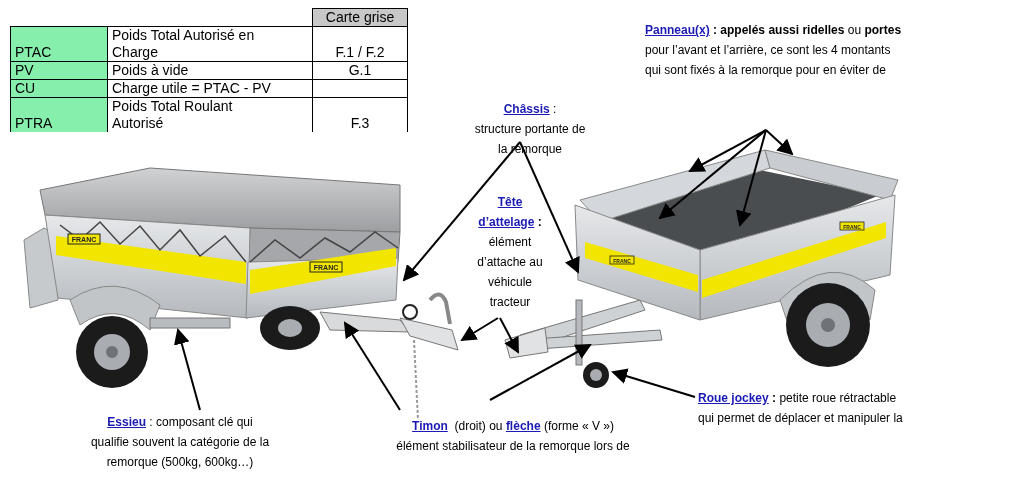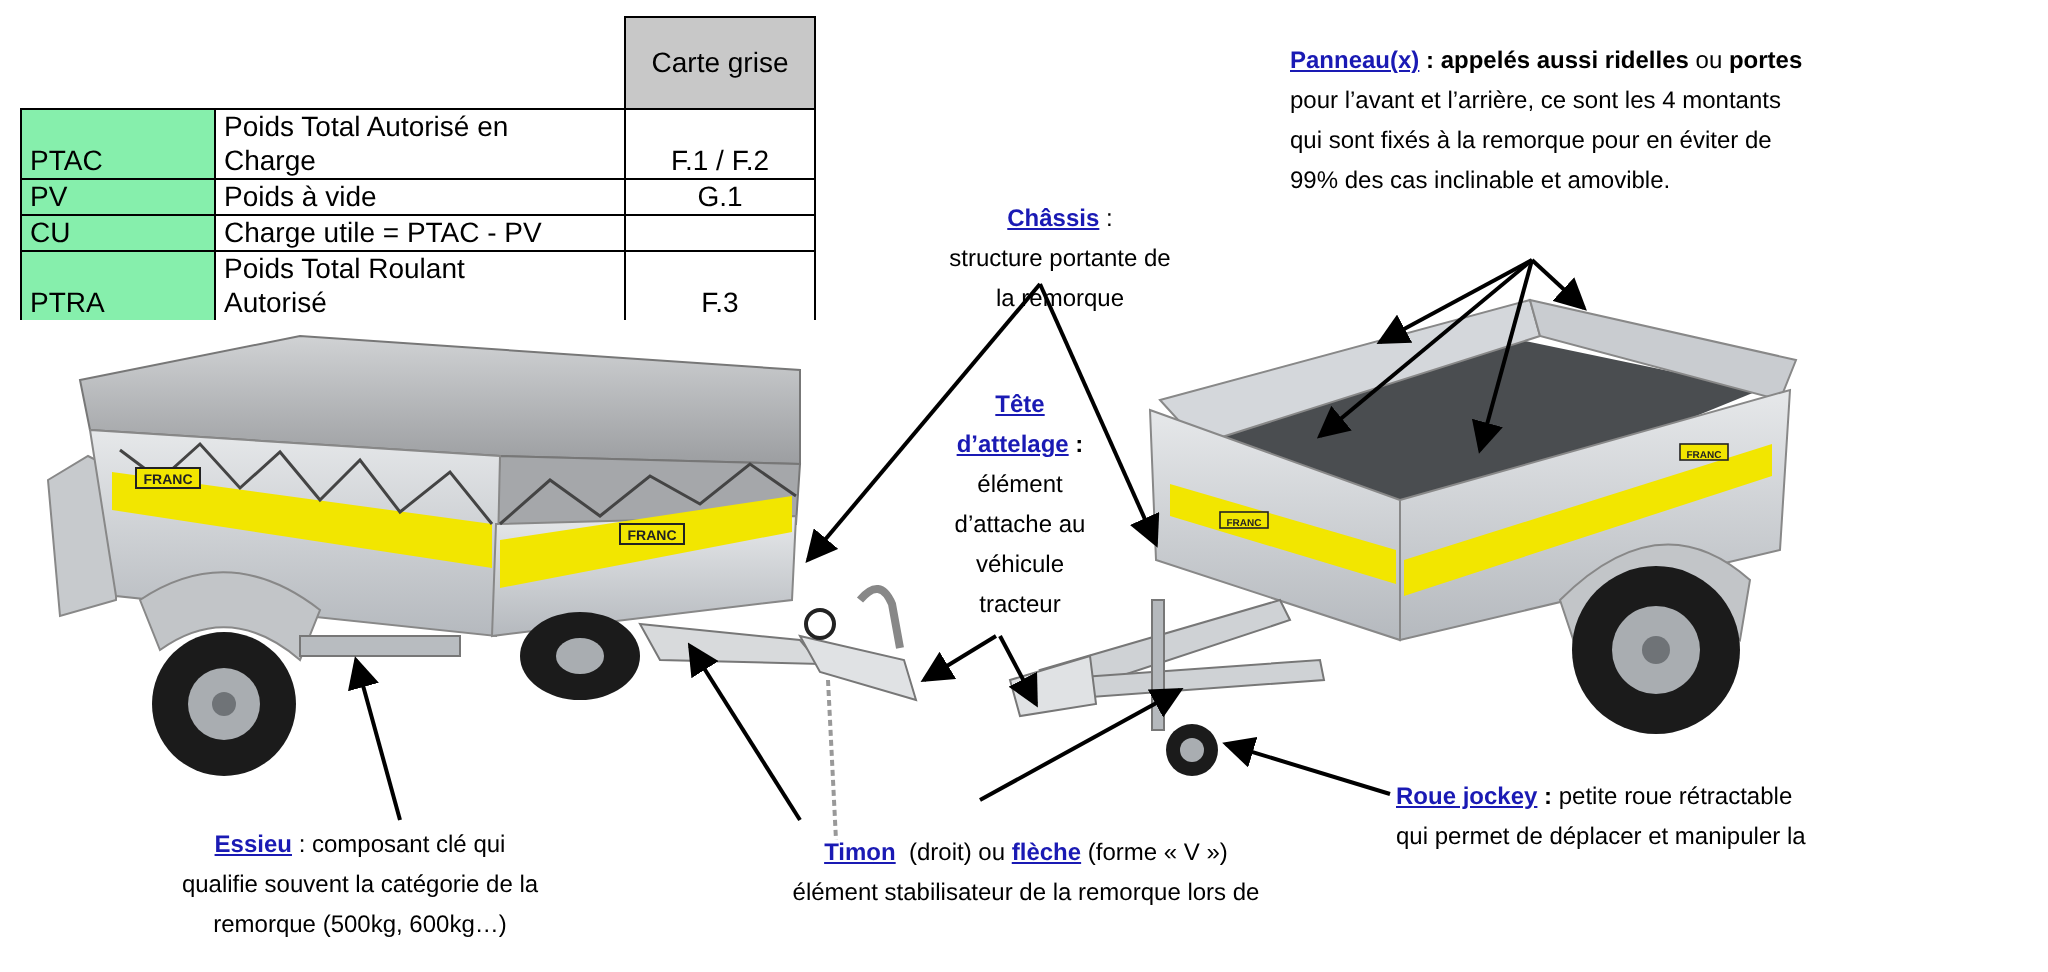--- a/index.html
+++ b/index.html
@@ -3,21 +3,21 @@
 <meta charset="utf-8">
 <style>
   html, body { margin:0; padding:0; }
   body { width:1024px; height:486px; position:relative; background:#ffffff; overflow:hidden;
          font-family:"Liberation Sans", sans-serif; color:#000; }
   .abs { position:absolute; }
   
   table.spec { position:absolute; left:10px; top:8px; border-collapse:collapse; font-size:14px; line-height:17px; }
   table.spec td { border:1px solid #000; padding:0 4px; vertical-align:bottom; }
   table.spec td.blank { border:none; }
-  table.spec td.hdr { background:#c8c8c8; text-align:center; border-top:1px solid #000; padding:14px 4px; }
+  table.spec td.hdr { background:#c8c8c8; text-align:center; border-top:1px solid #000; padding:0 4px; }
   table.spec td.abbr { background:#86efac; width:88px; }
   table.spec td.desc { width:196px; }
   table.spec td.ref { width:86px; text-align:center; }
   table.spec tr.last td { border-bottom:none; }
   
   .note { font-size:12px; line-height:20px; }
   .term { color:#1a1ab4; text-decoration:underline; font-weight:bold; }
   .b { font-weight:bold; }
   .center { text-align:center; }
   svg.overlay { position:absolute; left:0; top:0; }
@@ -165,21 +165,20 @@
     <line x1="490" y1="400" x2="590" y2="345" marker-end="url(#ah)"></line>
 
     <line x1="695" y1="397" x2="613" y2="372" marker-end="url(#ah)"></line>
   </g>
 </svg>
 
 <div class="abs note" style="left:645px; top:20px; width:375px;">
   <div><span class="term">Panneau(x)</span><span class="b"> : appelés aussi </span><span class="b">ridelles</span><span> ou </span><span class="b">portes</span></div>
   <div>pour l’avant et l’arrière, ce sont les 4 montants</div>
   <div>qui sont fixés à la remorque pour en éviter de</div>
-  <div>99% des cas inclinable et amovible.</div>
 </div>
 
 <div class="abs note center" style="left:440px; top:75px; width:180px;margin-top:24px;">
   <div><span class="term">Châssis</span><span> :</span></div>
   <div>structure portante de</div>
   <div>la remorque</div>
 </div>
 
 <div class="abs note center" style="left:455px; top:192px; width:110px;">
   <div><span class="term">Tête</span></div>

